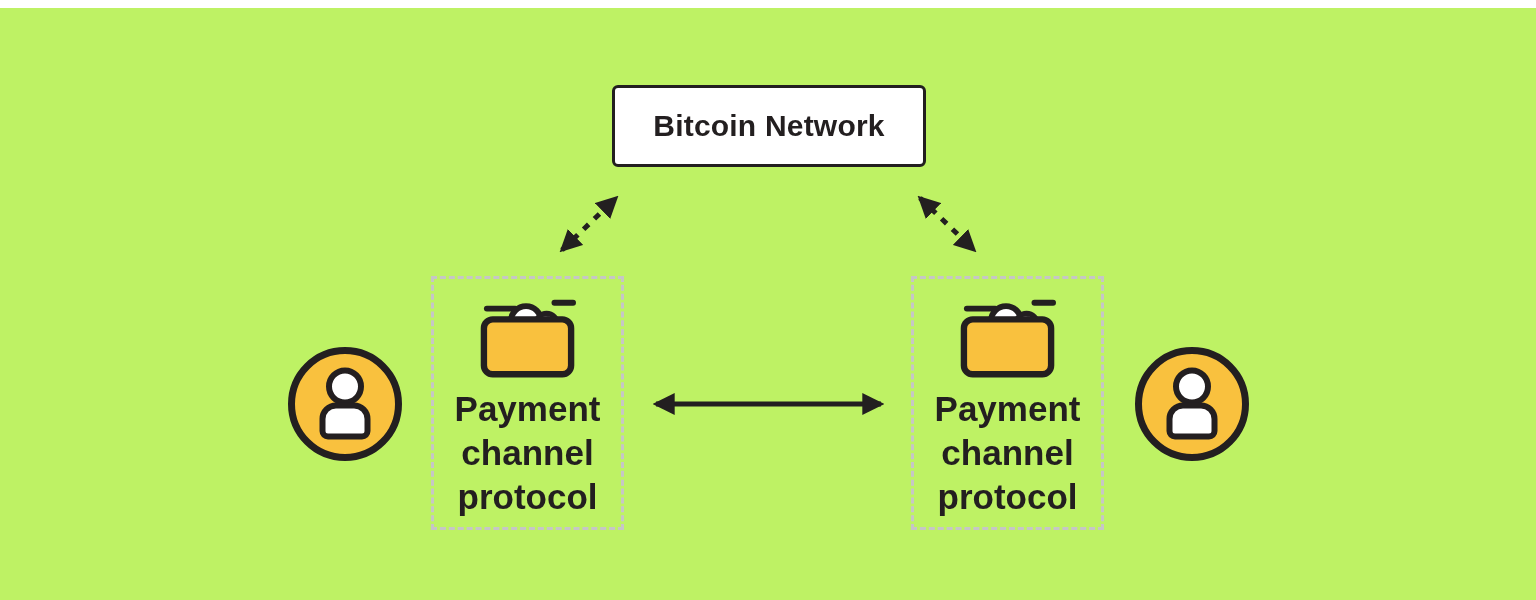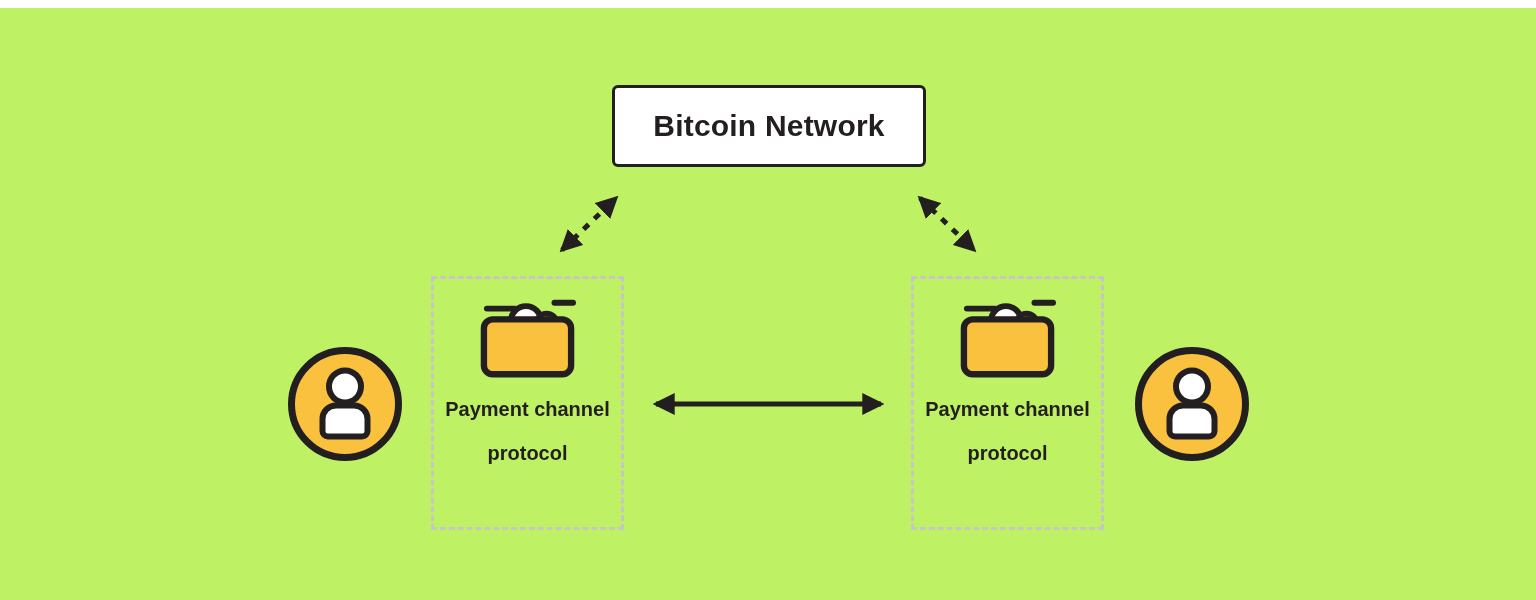--- a/index.html
+++ b/index.html
@@ -30,21 +30,21 @@
     display:flex;flex-direction:column;align-items:center;
     padding-top:0;
   }
   .channel-box.left{left:431px;}
   .channel-box.right{left:911px;}
   .wallet-icon{margin-top:16px;overflow:visible;display:block;}
   .channel-label{
     margin-top:8px;
     width:175px;
     text-align:center;
-    font-size:20px;font-weight:bold;color:#231f20;
+    font-size:35px;font-weight:bold;color:#231f20;
     line-height:44px;
   }
   .user-icon{position:absolute;top:337px;overflow:visible;}
   .user-icon.left{left:286px;}
   .user-icon.right{left:1133px;}
 </style>
 </head>
 <body>
 
 <div class="canvas">

